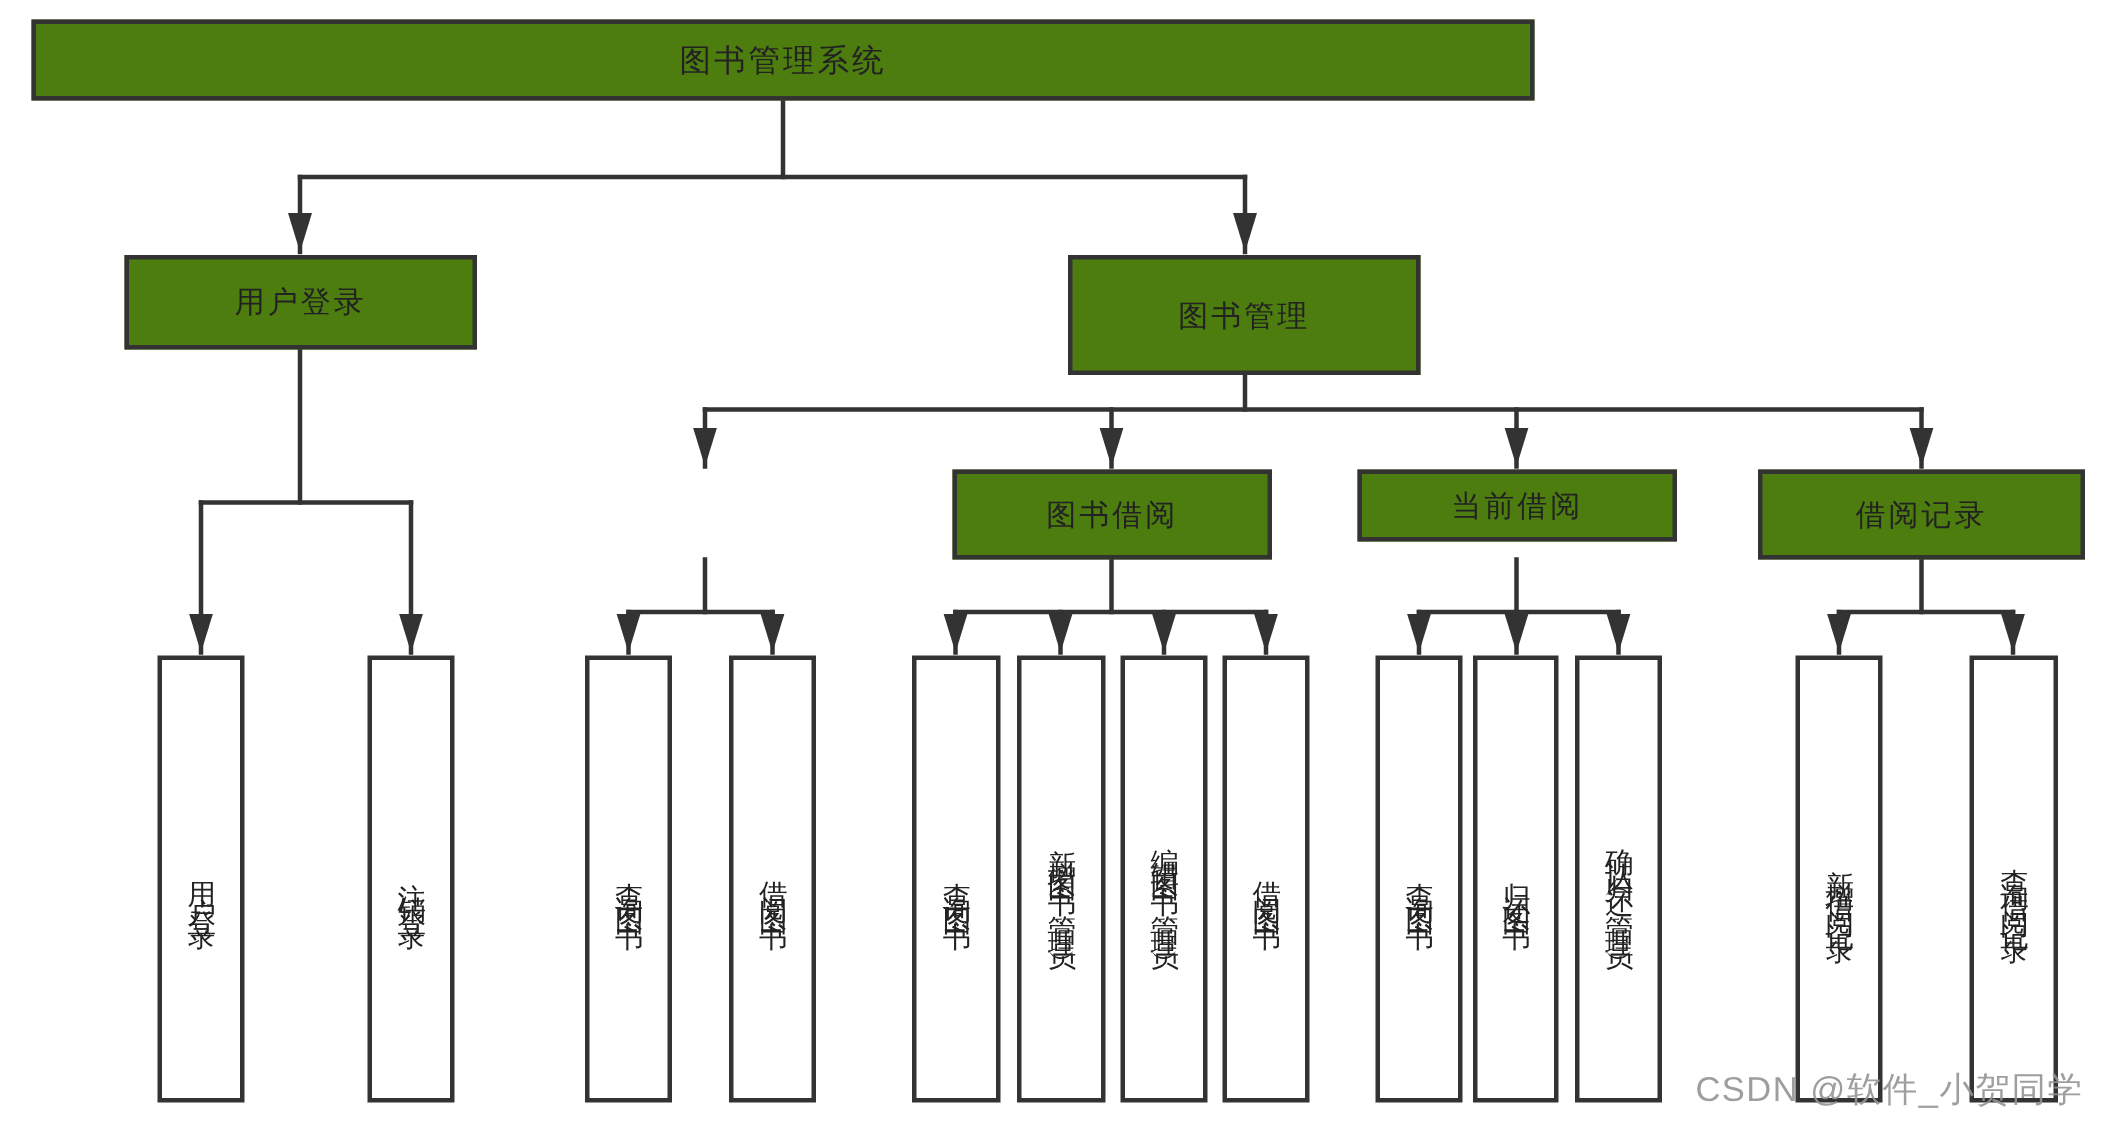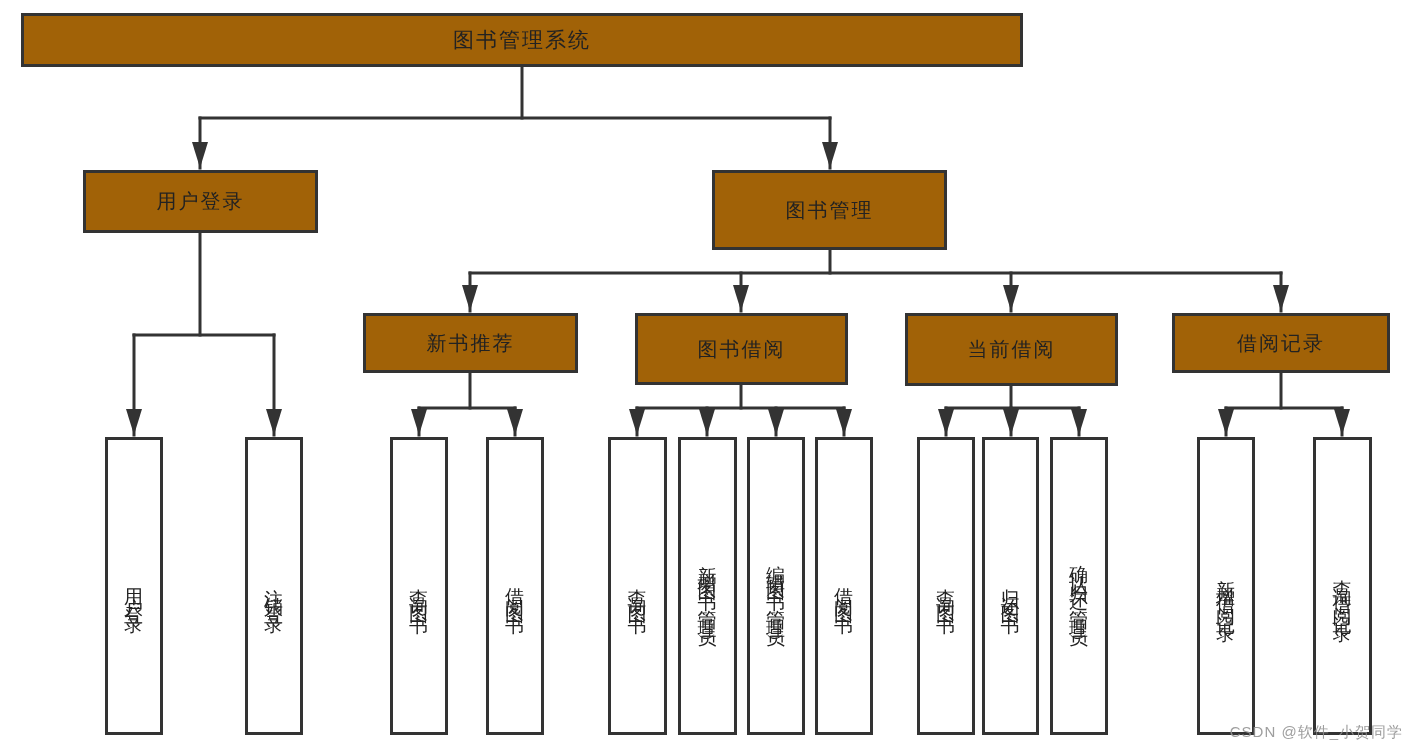--- a/index.html
+++ b/index.html
@@ -2,37 +2,37 @@
 <html><head>
 <meta charset="utf-8">
 <style>
   html,body{margin:0;padding:0;background:#fff;}
   .canvas{
     position:relative;width:1405px;height:747px;background:#ffffff;
     font-family:"Liberation Sans","DejaVu Sans",sans-serif;overflow:hidden;
   }
   .wires{position:absolute;left:0;top:0;width:1405px;height:747px;}
   .hbox{
-    position:absolute;box-sizing:border-box;border:3px solid #333333;background:#a16207;
+    position:absolute;box-sizing:border-box;border:3px solid #333333;background:#4d7c0f;
     display:flex;align-items:center;justify-content:center;
     font-size:20px;color:#222222;letter-spacing:2px;white-space:nowrap;
   }
   .hbox.root{font-size:21px;}
   .vbox{
     position:absolute;box-sizing:border-box;border:3px solid #333333;background:#ffffff;
     display:flex;align-items:center;justify-content:center;
     top:437px;height:298px;
   }
   .vtext{
     writing-mode:vertical-rl;text-orientation:mixed;
     font-size:19px;line-height:1;color:#222222;letter-spacing:9px;
     margin-bottom:-9px;white-space:nowrap;
   }
   .watermark{
-    position:absolute;right:2px;bottom:5px;font-size:15px;color:rgba(148,148,148,0.9);
+    position:absolute;right:16px;bottom:5px;font-size:23px;color:rgba(148,148,148,0.9);
     letter-spacing:1px;white-space:nowrap;margin-top:10px;
   }
 </style>
 </head>
 <body>
 
 <div class="canvas">
 
   <svg class="wires" width="1405" height="747" viewBox="0 0 1405 747" xmlns="http://www.w3.org/2000/svg">
     <defs>
@@ -88,27 +88,24 @@
     <span>图书管理系统</span>
   </div>
 
   <div class="hbox" style="left:83px;top:170px;width:235px;height:63px;">
     <span>用户登录</span>
   </div>
   <div class="hbox" style="left:712px;top:170px;width:235px;height:80px;">
     <span>图书管理</span>
   </div>
 
-  <div class="hbox" style="left:363px;top:313px;width:215px;height:60px;">
-    <span>新书推荐</span>
-  </div>
-  <div class="hbox" style="left:635px;top:313px;width:213px;height:72px;text-align:center;">
+  <div class="hbox" style="left:635px;top:313px;width:213px;height:60px;text-align:center;">
     <span>图书借阅</span>
   </div>
-  <div class="hbox" style="left:905px;top:313px;width:213px;height:73px;">
+  <div class="hbox" style="left:905px;top:313px;width:213px;height:48px;">
     <span>当前借阅</span>
   </div>
   <div class="hbox" style="left:1172px;top:313px;width:218px;height:60px;font-family:Liberation Serif, serif;">
     <span>借阅记录</span>
   </div>
 
   <div class="vbox" style="left:105px;width:58px;">
     <span class="vtext">用户登录</span>
   </div>
   <div class="vbox" style="left:245px;width:58px;">

